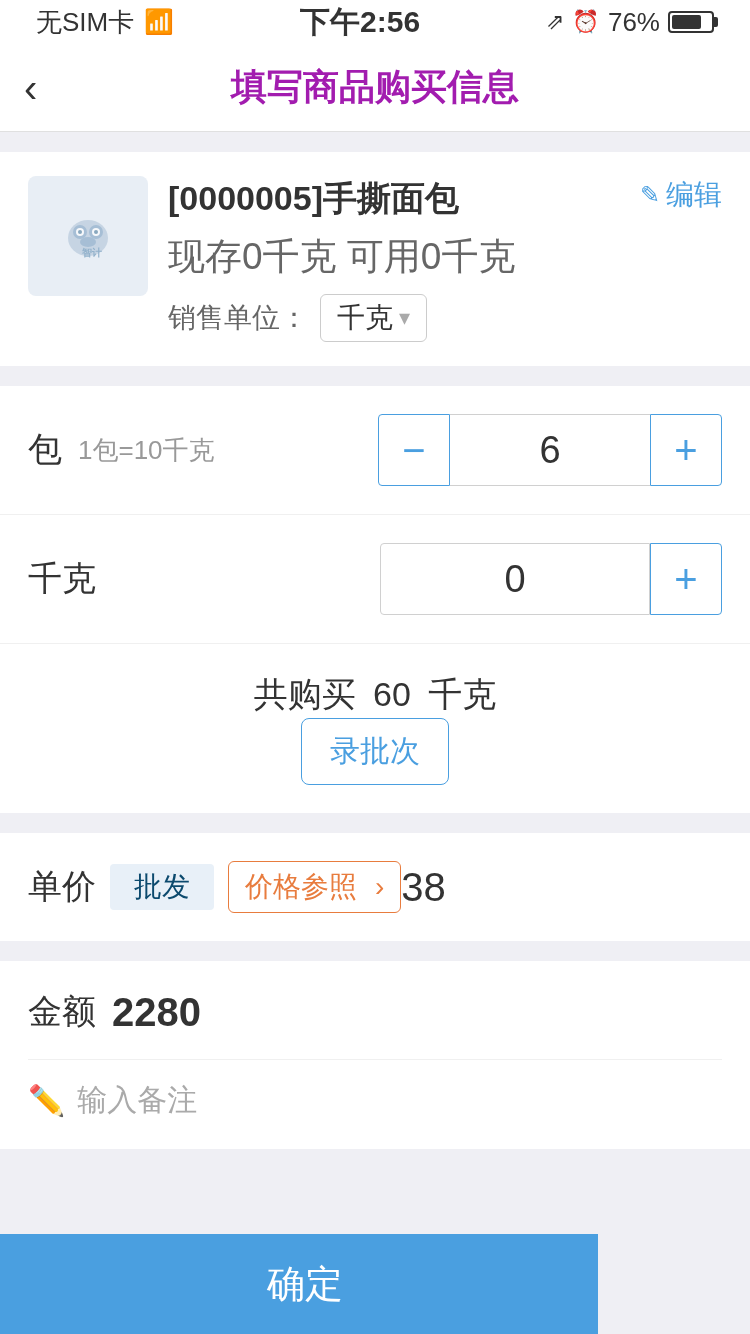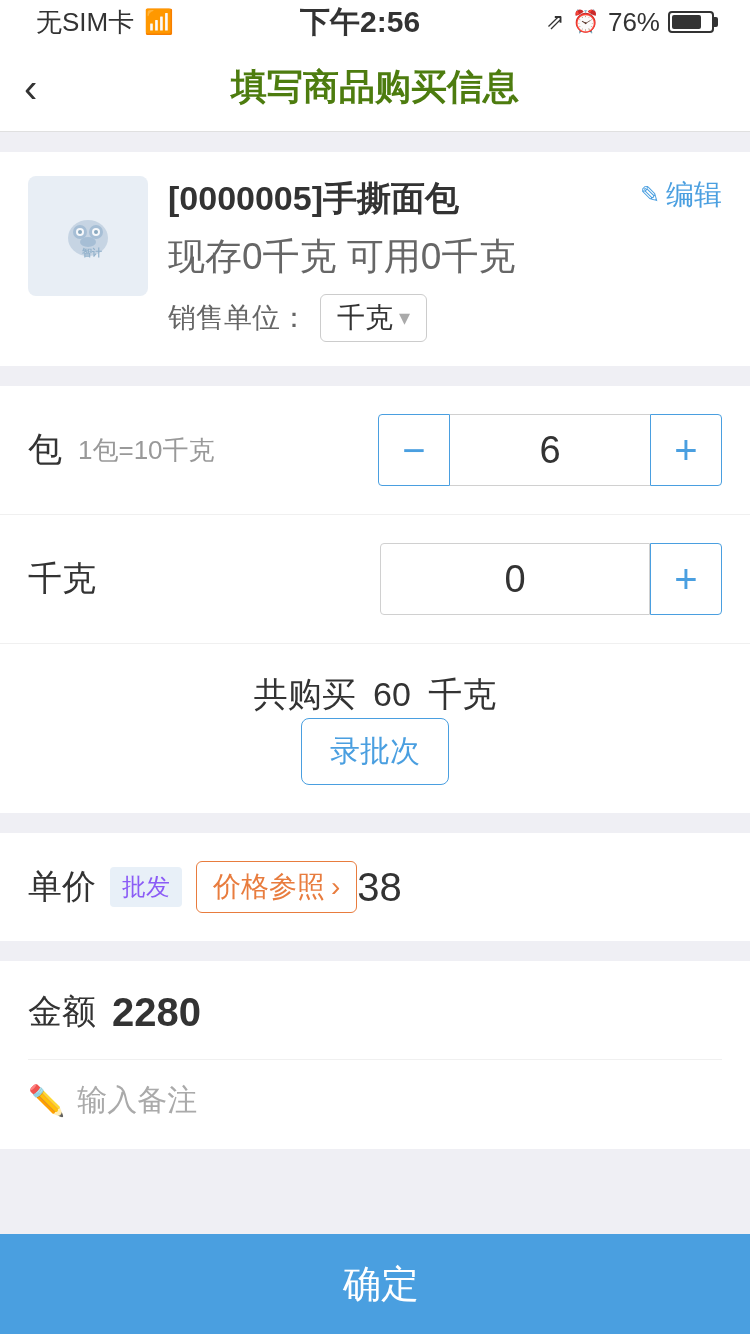--- a/index.html
+++ b/index.html
@@ -86,21 +86,21 @@
       position: absolute;
       left: 24px;
       font-size: 40px;
       color: #333;
       cursor: pointer;
       line-height: 1;
     }
     .nav-title {
       font-size: 36px;
       font-weight: 600;
-      color: #4d7c0f;
+      color: #a21caf;
     }
 
     
     .product-card {
       background: #fff;
       margin-top: 20px;
       padding: 24px 28px;
       display: flex;
       align-items: flex-start;
       gap: 20px;
@@ -281,34 +281,34 @@
       display: flex;
       align-items: center;
       gap: 14px;
     }
     .price-label {
       font-size: 34px;
       color: #333;
     }
     .price-tag {
       background: #e8f0f8;
-      color: #8b5cf6;
-      font-size: 24px;
-      padding: 4px 12px;
+      color: #0c4a6e;
+      font-size: 28px;
+      padding: 4px 24px;
       border-radius: 4px;
     }
     .price-ref-btn {
       border: 1.5px solid #e87c3e;
       border-radius: 6px;
       padding: 6px 16px;
       color: #e87c3e;
       font-size: 28px;
       display: flex;
       align-items: center;
-      gap: 6px;
+      gap: 18px;
       cursor: pointer;
       background: #fff;
     }
     .price-value {
       font-size: 40px;
       color: #333;
       font-weight: 500;
     }
 
     
@@ -353,21 +353,21 @@
     .bottom-space {
       height: 240px;
       background: #efeff4;
     }
 
     
     .confirm-btn {
       position: fixed;
       bottom: 0;
       left: 0;
-      width: 750px;
+      width: 598px;
       height: 100px;
       background: #4a9fe0;
       color: #fff;
       font-size: 38px;
       font-weight: 500;
       border: none;
       cursor: pointer;
       display: flex;
       align-items: center;
       justify-content: center;

